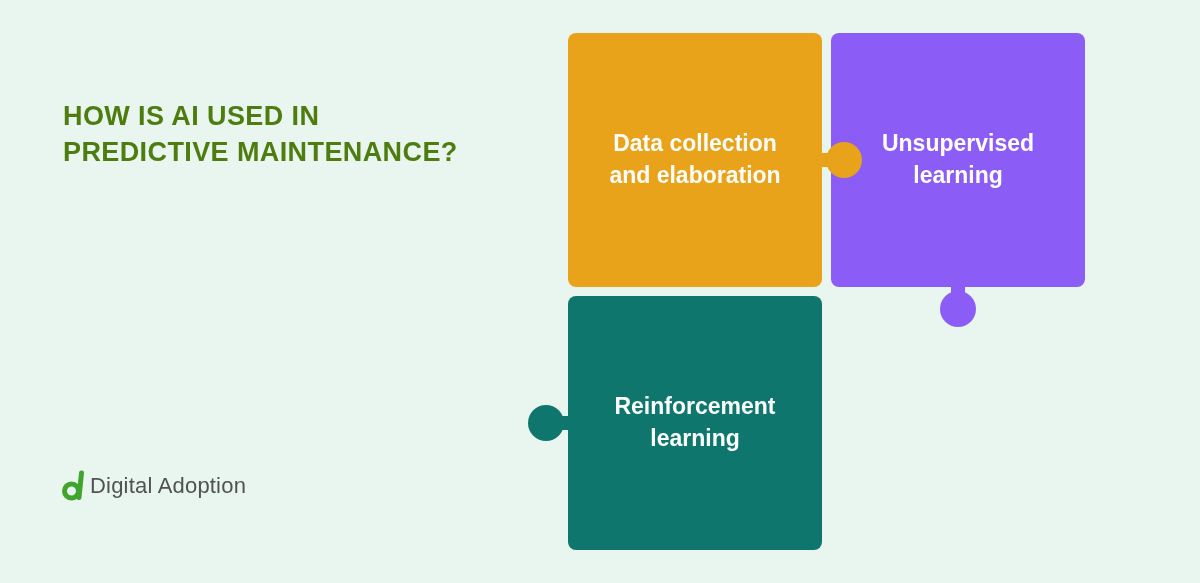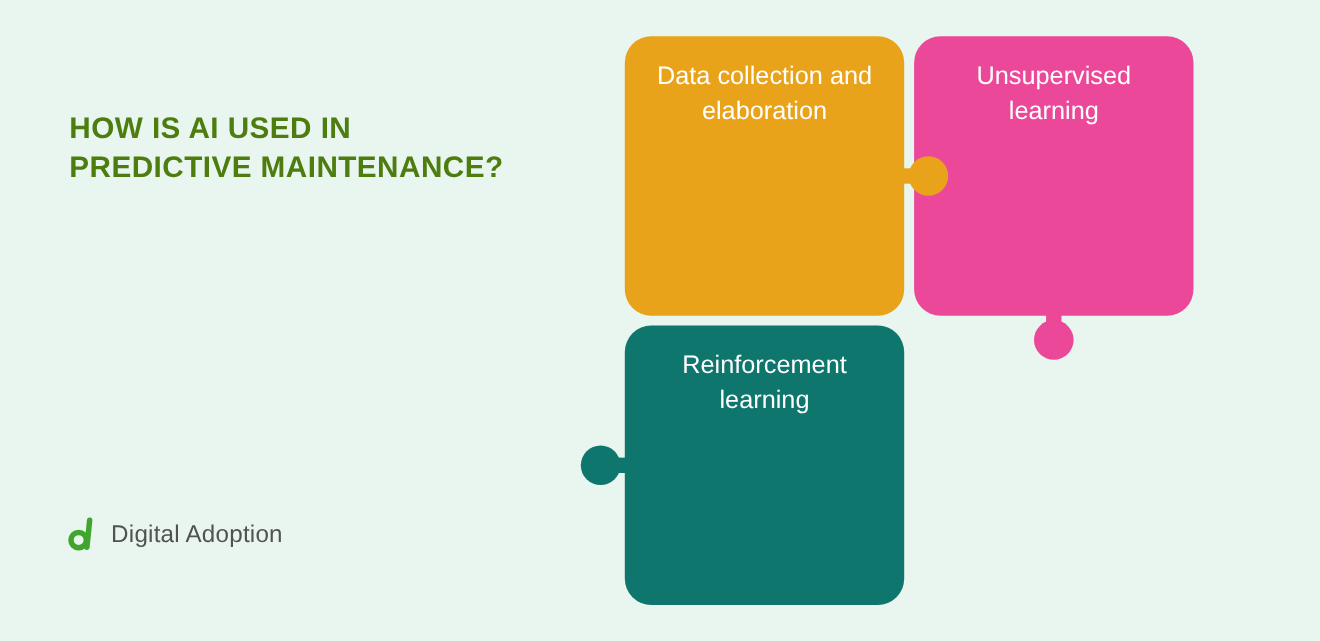--- a/index.html
+++ b/index.html
@@ -28,21 +28,21 @@
     color: #4d7c0f;
     margin-top: 44px;
   }
 
   .brand-logo {
     position: absolute;
     left: 61px;
     top: 470px;
     display: flex;
     align-items: center;
-    gap: 14px;
+    gap: 3px;
   }
   .brand-logo .logo-mark {
     display: inline-flex;
     align-items: center;
   }
   .brand-logo .logo-text {
     font-size: 22px;
     font-weight: 500;
     color: #515352;
     letter-spacing: 0.2px;
@@ -53,29 +53,30 @@
     position: absolute;
     left: 568px;
     top: 33px;
     display: grid;
     grid-template-columns: 254px 254px;
     grid-template-rows: 254px 254px;
     gap: 9px;
   }
   .piece {
     position: relative;
-    border-radius: 24px;
+    border-radius: 8px;
     display: flex;
+    align-items: center;
     justify-content: center;
     text-align: center;
     box-sizing: border-box;
     padding: 20px 28px;
     color: #ffffff;
     font-size: 23px;
-    font-weight: 400;
+    font-weight: 700;
     line-height: 1.38;
   }
   .piece .label {
     width: 100%;
   }
 
   
   .knob {
     position: absolute;
     width: 36px;
@@ -109,21 +110,21 @@
   <div>PREDICTIVE MAINTENANCE?</div>
 </div>
 
 <div class="puzzle-grid">
 
   <div class="piece" style="background-color: rgb(233, 163, 27);">
     <span class="knob knob-right"></span>
     <div class="label">Data collection and elaboration</div>
   </div>
 
-  <div class="piece" style="background-color: #ec4899;">
+  <div class="piece" style="background-color: #8b5cf6;">
     <span class="knob knob-bottom"></span>
     <div class="label">Unsupervised learning</div>
   </div>
 
 
   <div class="piece" style="background-color: #0f766e;">
     <span class="knob knob-left"></span>
     <div class="label">Reinforcement learning</div>
   </div>
 

